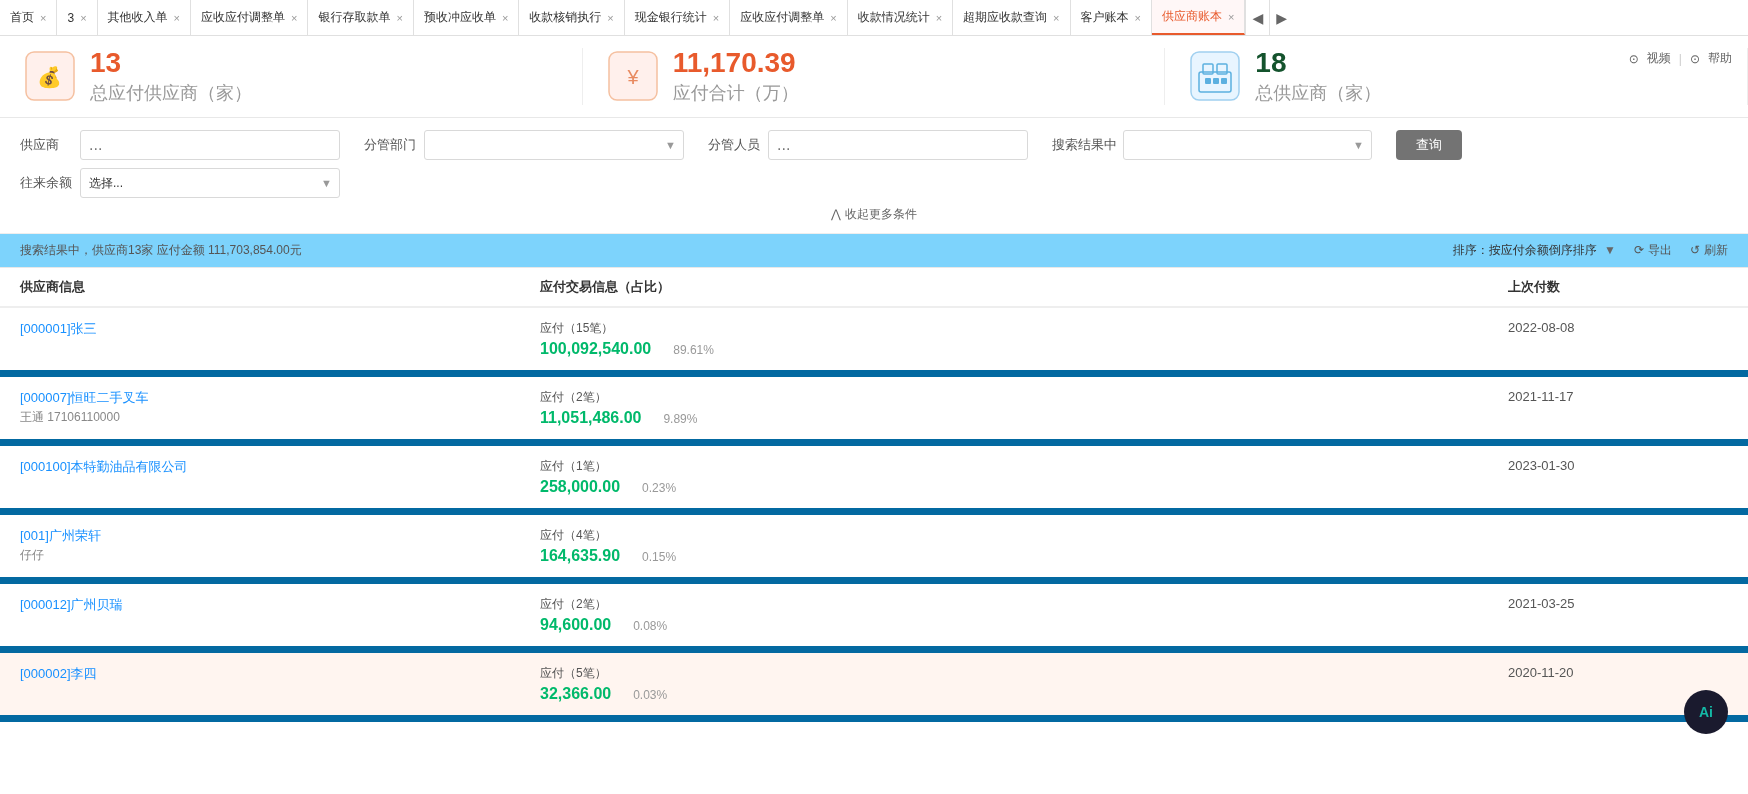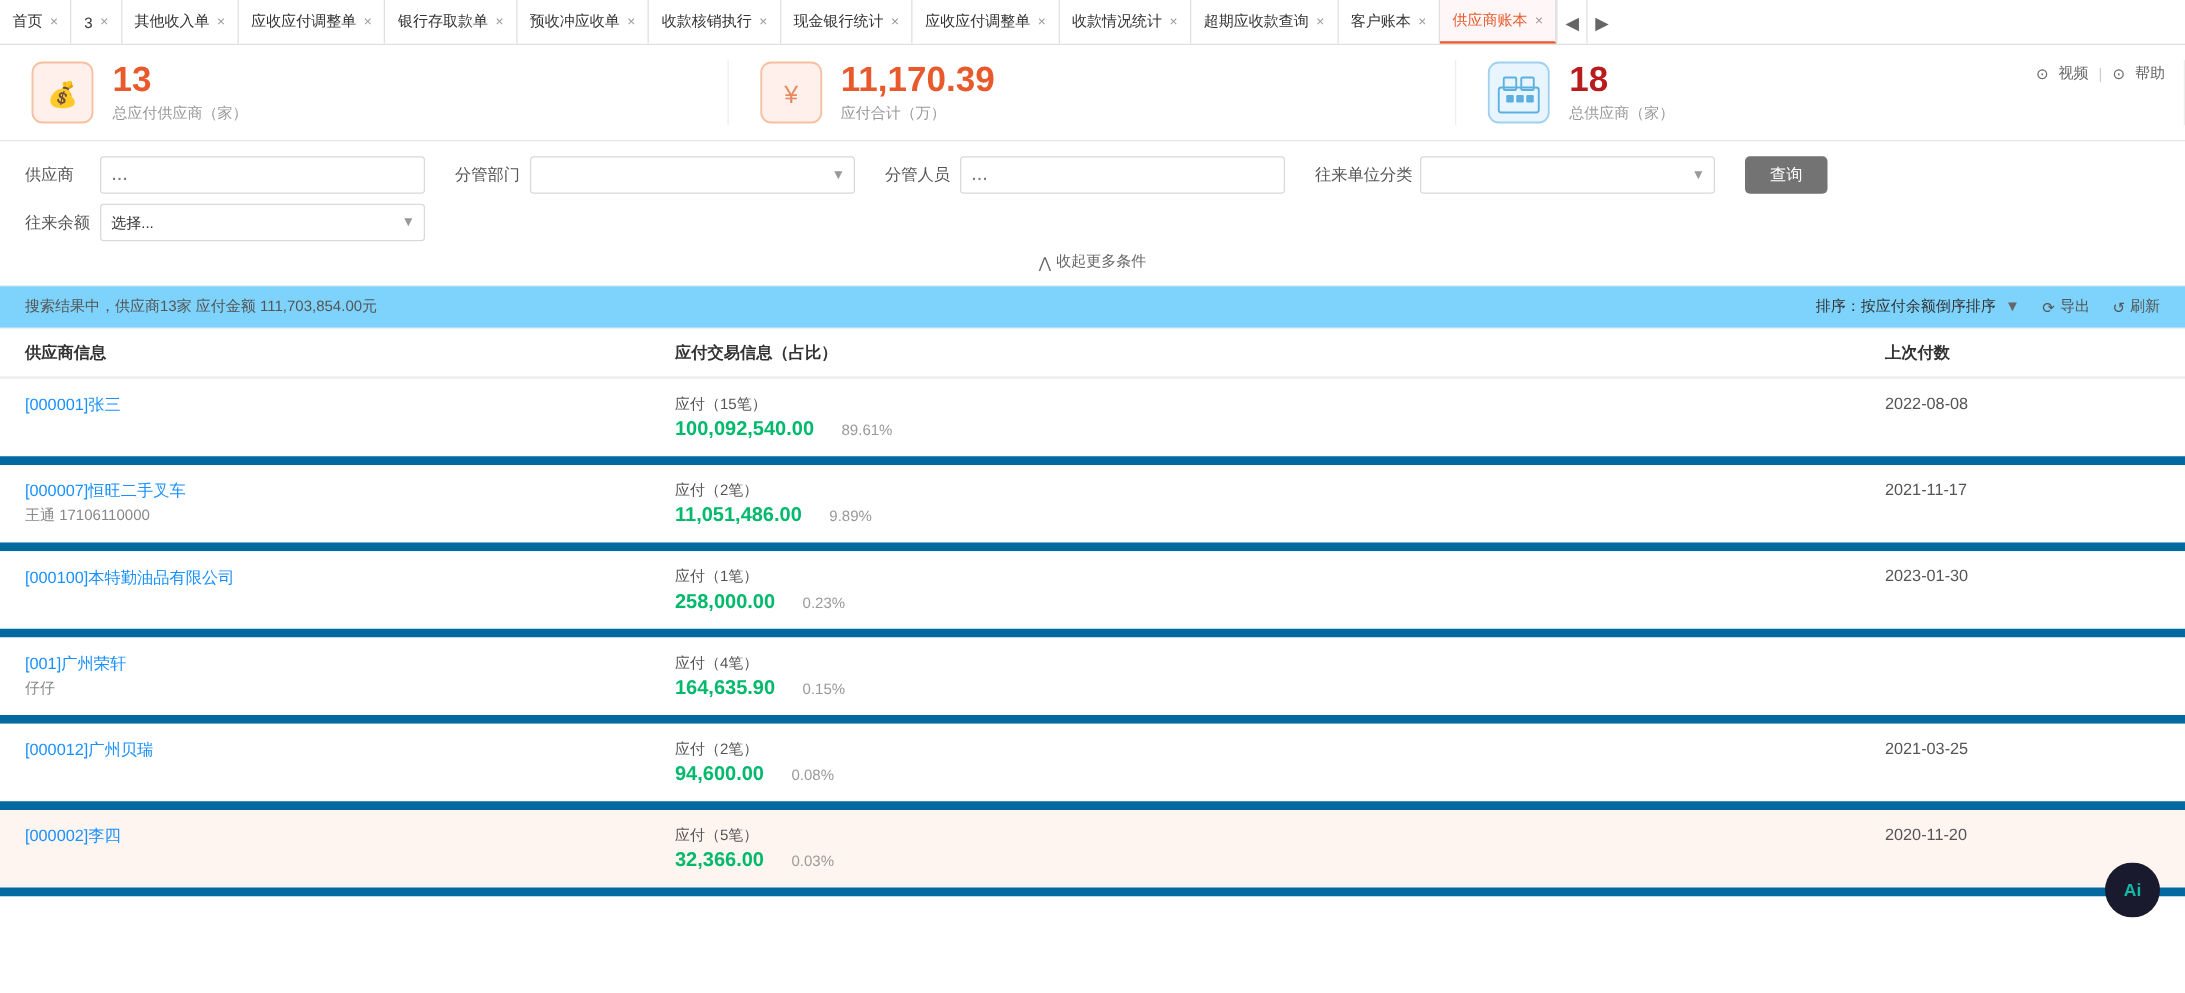--- a/index.html
+++ b/index.html
@@ -69,23 +69,23 @@
       height: 52px;
       margin-right: 14px;
       flex-shrink: 0;
     }
     .summary-info .big-num {
       font-size: 28px;
       font-weight: bold;
       color: #e85a2c;
       line-height: 1.1;
     }
-    .summary-info .big-num.dark { color: #b91c1c; }
+    .summary-info .big-num.dark { color: #14532d; }
     .summary-info .label {
-      font-size: 12px;
+      font-size: 18px;
       color: #999;
       margin-top: 2px;
     }
     .top-right-links {
       position: absolute;
       right: 16px;
       top: 14px;
       font-size: 12px;
       color: #666;
       display: flex;
@@ -383,21 +383,21 @@
         <span class="select-arrow">▼</span>
       </div>
     </div>
 
     <div class="filter-item">
       <label>分管人员</label>
       <input class="filter-input" type="text" placeholder="..." style="color: rgb(255, 102, 0); font-size: 16px;">
     </div>
 
     <div class="filter-item">
-      <label>往来单位分类</label>
+      <label>搜索结果中</label>
       <div class="select-wrapper">
         <select>
           <option value=""></option>
         </select>
         <span class="select-arrow">▼</span>
       </div>
     </div>
 
     <button class="btn-search">查询</button>
   </div>

